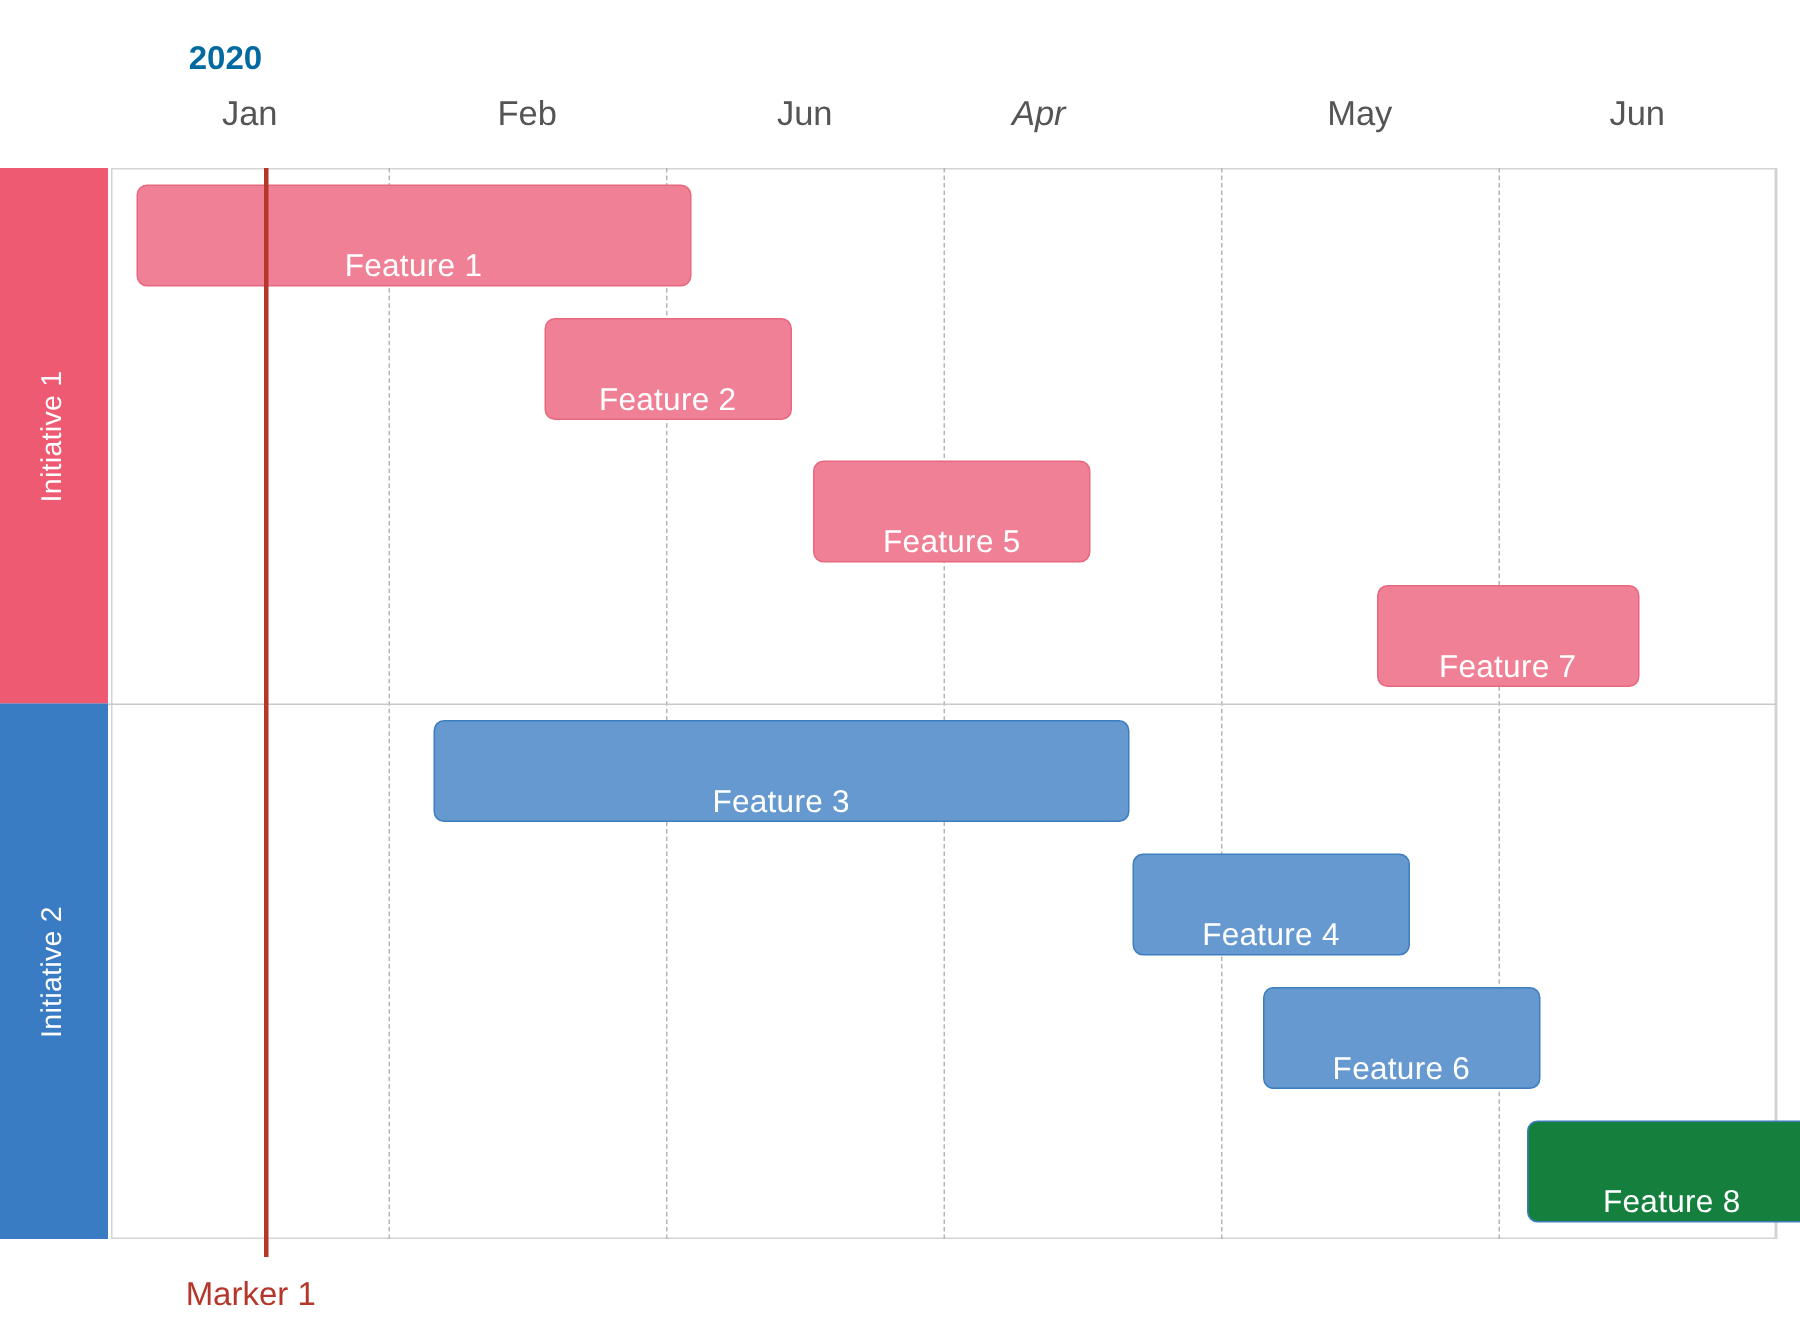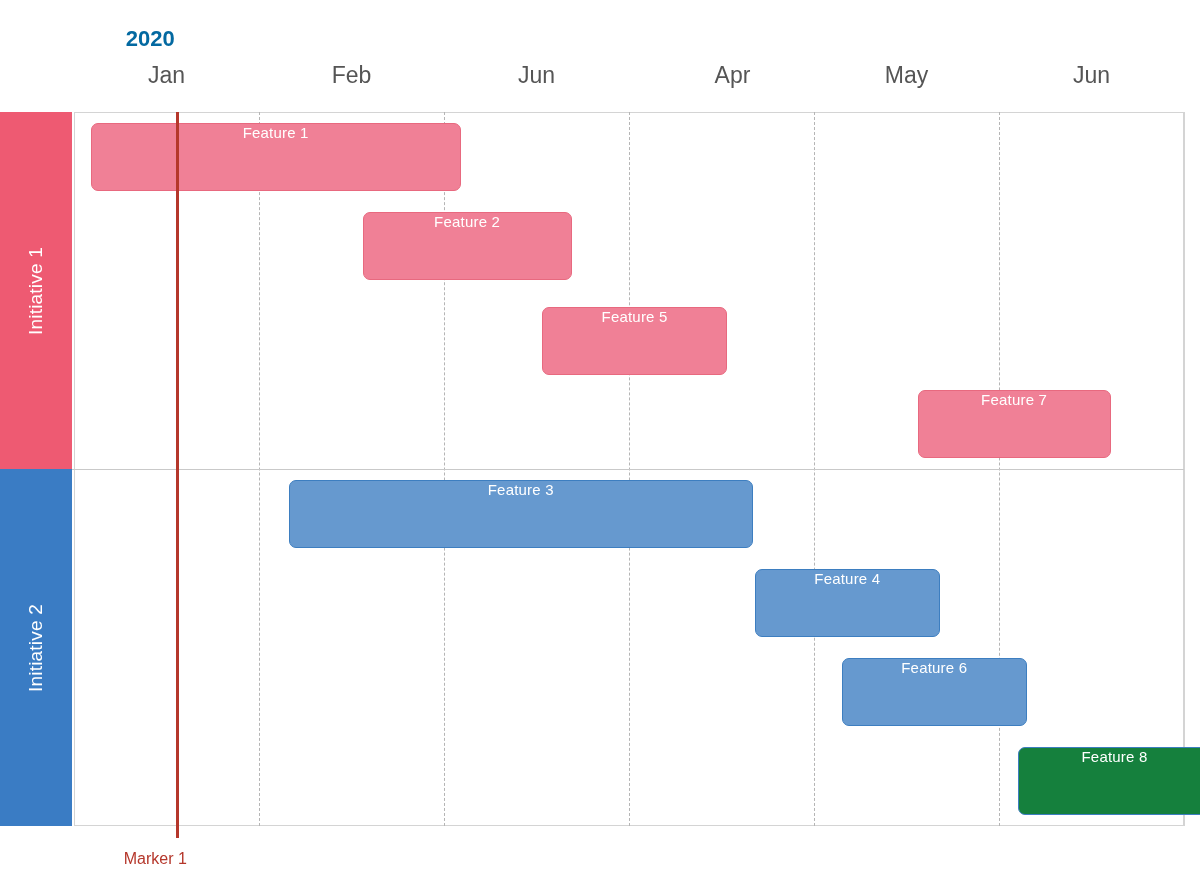--- a/index.html
+++ b/index.html
@@ -90,24 +90,24 @@
     white-space: nowrap;
   }
 
   
   .task-bar {
     position: absolute;
     height: 68px;
     border-radius: 7px;
     box-sizing: border-box;
     display: flex;
-    align-items: flex-start;
+    align-items: flex-end;
     justify-content: center;
     color: #ffffff;
-    font-size: 15px;
+    font-size: 21px;
     letter-spacing: 0.2px;
     border-width: 1px;
     border-style: solid;
   }
   .task-bar.pink {
     background: #f08096;
     border-color: #e8697f;
   }
   .task-bar.blue {
     background: #6699cf;
@@ -115,37 +115,37 @@
   }
 
   
   .marker-line {
     position: absolute;
     width: 0px;
     border-left: 3px solid #b5372b;
   }
   .marker-label {
     position: absolute;
-    font-size: 16px;
+    font-size: 22px;
     color: #b0392c;
     white-space: nowrap;
   }
 </style>
 </head>
 <body>
 
 <div id="gantt-root">
 
   <div class="axis-year" id="axis-year" style="left: 125.8px; top: 26px;">2020</div>
 
   <div id="month-labels">
       <div class="axis-month" style="left: 74px; width: 185px;">Jan</div>
       <div class="axis-month" style="left: 259px; width: 185px;">Feb</div>
       <div class="axis-month" style="left: 444px; width: 185px;">Jun</div>
-      <div class="axis-month" style="left: 640px; width: 185px;">Apr</div>
+      <div class="axis-month" style="left: 600px; width: 185px; font-style: italic;">Apr</div>
       <div class="axis-month" style="left: 814px; width: 185px;">May</div>
       <div class="axis-month" style="left: 999px; width: 185px;">Jun</div>
     </div>
 
   <div class="plot-frame"></div>
   <div id="grid-lines">
       <div class="grid-line solid-edge" style="left: 74px;"></div>
       <div class="grid-line" style="left: 259px;"></div>
       <div class="grid-line" style="left: 444px;"></div>
       <div class="grid-line" style="left: 629px;"></div>
@@ -163,27 +163,27 @@
       </div>
       <div class="lane-label" style="top: 469px; height: 357px; background: rgb(58, 124, 196);">
         <span>Initiative 2</span>
       </div>
     </div>
 
   <div id="task-bars">
       <div class="task-bar pink" style="left: 90.65px; top: 122.625px; width: 370px; background: rgb(240, 128, 150); border-color: rgb(232, 105, 127);">
         <span>Feature 1</span>
       </div>
-      <div class="task-bar pink" style="left: 362.6px; top: 211.875px; width: 209px; background: rgb(240, 128, 150); border-color: rgb(232, 105, 127);">
+      <div class="task-bar pink" style="left: 362.6px; top: 211.875px; width: 165px; background: rgb(240, 128, 150); border-color: rgb(232, 105, 127);">
         <span>Feature 2</span>
       </div>
       <div class="task-bar pink" style="left: 542.05px; top: 307px; width: 185px; background: rgb(240, 128, 150); border-color: rgb(232, 105, 127);">
         <span>Feature 5</span>
       </div>
-      <div class="task-bar pink" style="left: 917.6px; top: 390.375px; width: 193px; background: rgb(240, 128, 150); border-color: rgb(232, 105, 127);">
+      <div class="task-bar pink" style="left: 917.6px; top: 390.375px; width: 175px; background: rgb(240, 128, 150); border-color: rgb(232, 105, 127);">
         <span>Feature 7</span>
       </div>
       <div class="task-bar blue" style="left: 288.6px; top: 479.625px; width: 464.35px; background: rgb(102, 153, 207); border-color: rgb(61, 126, 192);">
         <span>Feature 3</span>
       </div>
       <div class="task-bar blue" style="left: 754.8px; top: 568.875px; width: 185px; background: rgb(102, 153, 207); border-color: rgb(61, 126, 192);">
         <span>Feature 4</span>
       </div>
       <div class="task-bar blue" style="left: 841.75px; top: 658.125px; width: 185px; background: rgb(102, 153, 207); border-color: rgb(61, 126, 192);">
         <span>Feature 6</span>

